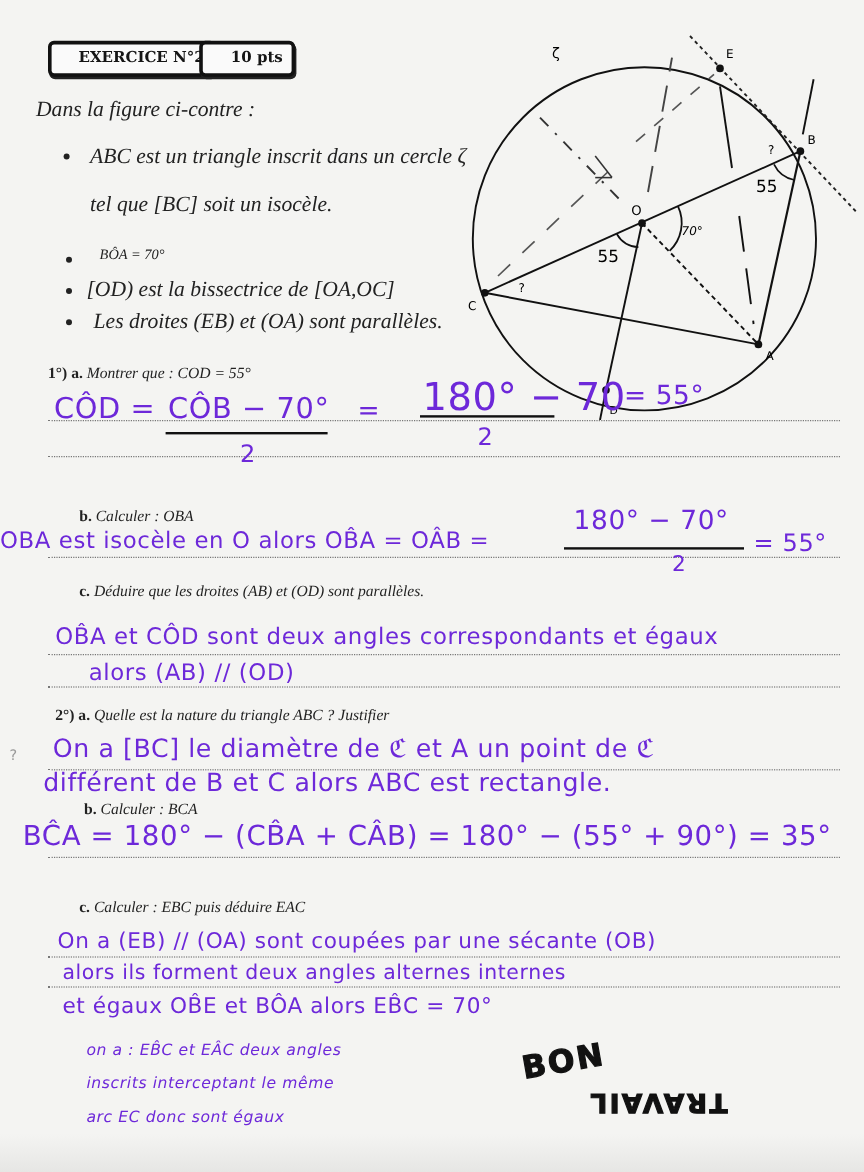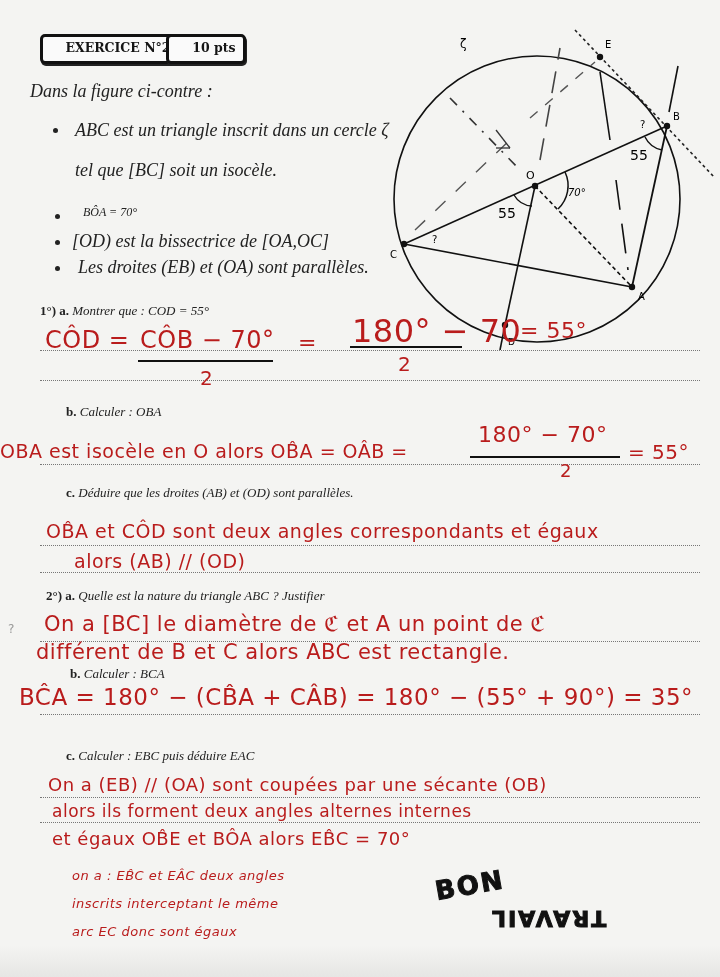--- a/index.html
+++ b/index.html
@@ -2,21 +2,21 @@
 <html><head>
 <meta charset="utf-8">
 <style>
   html,body{margin:0;padding:0;}
   body{width:720px;height:977px;background:#f4f4f2;position:relative;overflow:hidden;font-family:"DejaVu Serif",serif;color:#151515;}
   .abs{position:absolute;}
   .badge{position:absolute;top:34px;height:24px;border:3px solid #111;border-radius:5px;background:#fafafa;font-family:"DejaVu Serif",serif;font-weight:bold;font-size:12.5px;line-height:22px;text-align:center;box-shadow:1px 2px 0 #222;padding-left:16px;}
   .print{font-family:"Liberation Serif",serif;font-style:italic;font-size:18px;color:#222;position:absolute;white-space:nowrap;}
   .qnum{font-style:normal;font-weight:bold;}
   .bullet{position:absolute;width:5px;height:5px;border-radius:50%;background:#222;}
-  .hand{position:absolute;font-family:"DejaVu Sans",sans-serif;color:#b91c1c;white-space:nowrap;letter-spacing:0.5px;}
+  .hand{position:absolute;font-family:"DejaVu Sans",sans-serif;color:#6d28d9;white-space:nowrap;letter-spacing:0.5px;}
   .dots{position:absolute;height:0;border-bottom:1.5px dotted #777;}
   .frac{position:absolute;height:0;border-bottom:2.5px solid #111;}
   .bt{position:absolute;font-family:"DejaVu Sans",sans-serif;font-weight:bold;font-size:26px;color:#111;letter-spacing:2px;-webkit-text-stroke:1px #111;}
   svg text{font-family:"DejaVu Sans",sans-serif;}
 </style>
 </head>
 <body>
 
 <div class="badge" style="left:40px;width:118px;">EXERCICE N°2</div>
 <div class="badge" style="left:166px;width:58px;">10 pts</div>
@@ -98,21 +98,21 @@
 <div class="hand" style="left:45px;top:326px;font-size:24px;">CÔD = </div>
 <div class="hand" style="left:140px;top:326px;font-size:24px;">CÔB − 70°</div>
 <div class="frac" style="left:138px;top:360px;width:135px;"></div>
 <div class="hand" style="left:200px;top:366px;font-size:20px;">2</div>
 <div class="hand" style="left:298px;top:330px;font-size:22px;">=</div>
 <div class="hand" style="left:352px;top:312px;font-size:32px;">180° − 70</div>
 <div class="frac" style="left:350px;top:346px;width:112px;"></div>
 <div class="hand" style="left:398px;top:352px;font-size:20px;">2</div>
 <div class="hand" style="left:520px;top:318px;font-size:22px;">= 55°</div>
 
-<div class="print" style="left:66px;top:404px;font-size:13px;">
+<div class="print" style="left:66px;top:422px;font-size:13px;">
   <span class="qnum">b.</span>
   <span>Calculer : OBA</span>
 </div>
 <div class="dots" style="left:40px;top:464px;width:660px;"></div>
 <div class="hand" style="left:0px;top:440px;font-size:19px;">OBA est isocèle en O alors OB̂A = OÂB =</div>
 <div class="hand" style="left:478px;top:422px;font-size:22px;">180° − 70°</div>
 <div class="frac" style="left:470px;top:456px;width:150px;"></div>
 <div class="hand" style="left:560px;top:460px;font-size:18px;">2</div>
 <div class="hand" style="left:628px;top:440px;font-size:20px;">= 55°</div>
 

